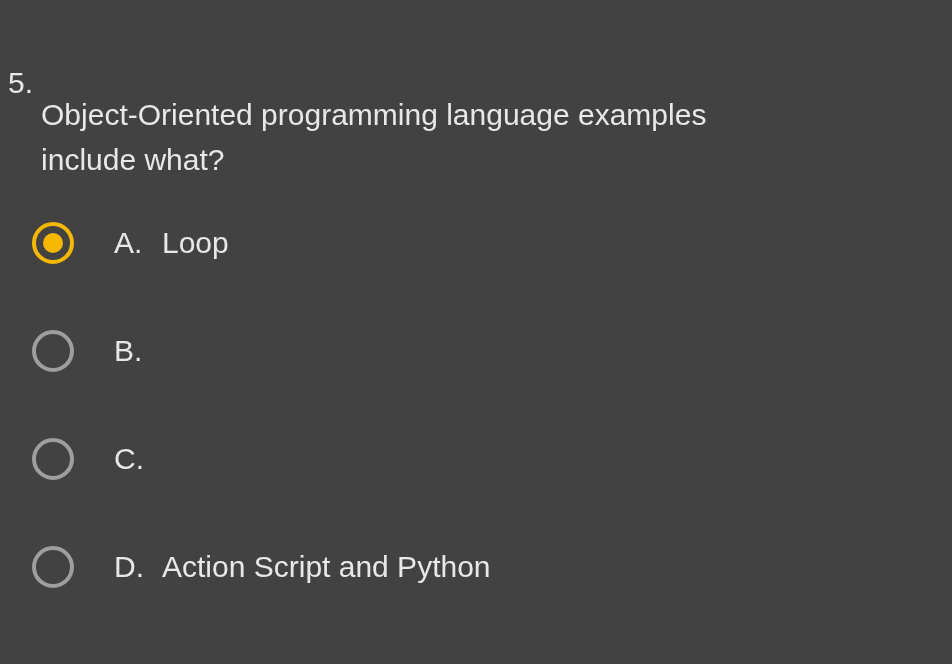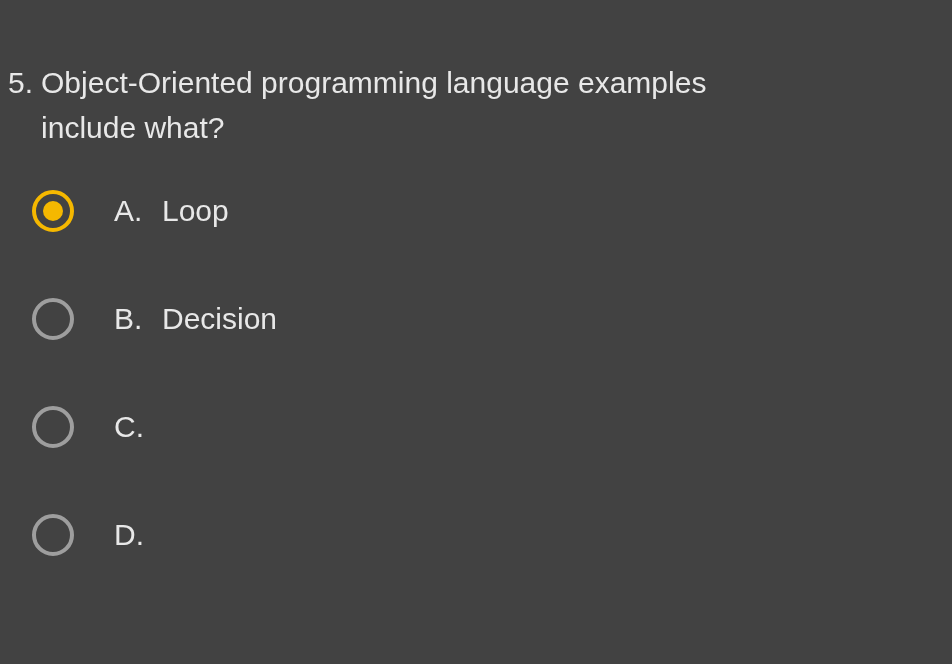--- a/index.html
+++ b/index.html
@@ -26,20 +26,21 @@
       font-size: 30px;
       line-height: 1.5;
       color: #e8e8e8;
     }
     .question-number {
       flex-shrink: 0;
       margin-right: 8px;
     }
     .question-text {
       max-width: 740px;
+      margin-top: 32px;
     }
     .options-container {
       margin-top: 40px;
       padding-left: 24px;
     }
     .option-row {
       display: flex;
       align-items: center;
       margin-bottom: 66px;
     }
@@ -100,35 +101,35 @@
         <span class="option-text">Loop</span>
       </div>
     </div>
 
     <div class="option-row">
       <div class="radio-outer">
         
       </div>
       <div class="option-label-container">
         <span class="option-letter">B.</span>
-        <span class="option-text">Decision</span>
       </div>
     </div>
 
     <div class="option-row">
       <div class="radio-outer">
         
       </div>
       <div class="option-label-container">
         <span class="option-letter">C.</span>
       </div>
     </div>
 
     <div class="option-row">
       <div class="radio-outer">
         
       </div>
       <div class="option-label-container">
         <span class="option-letter">D.</span>
+        <span class="option-text">Action Script and Python</span>
       </div>
     </div>
   </div>
 </div>
 
 </body></html>

